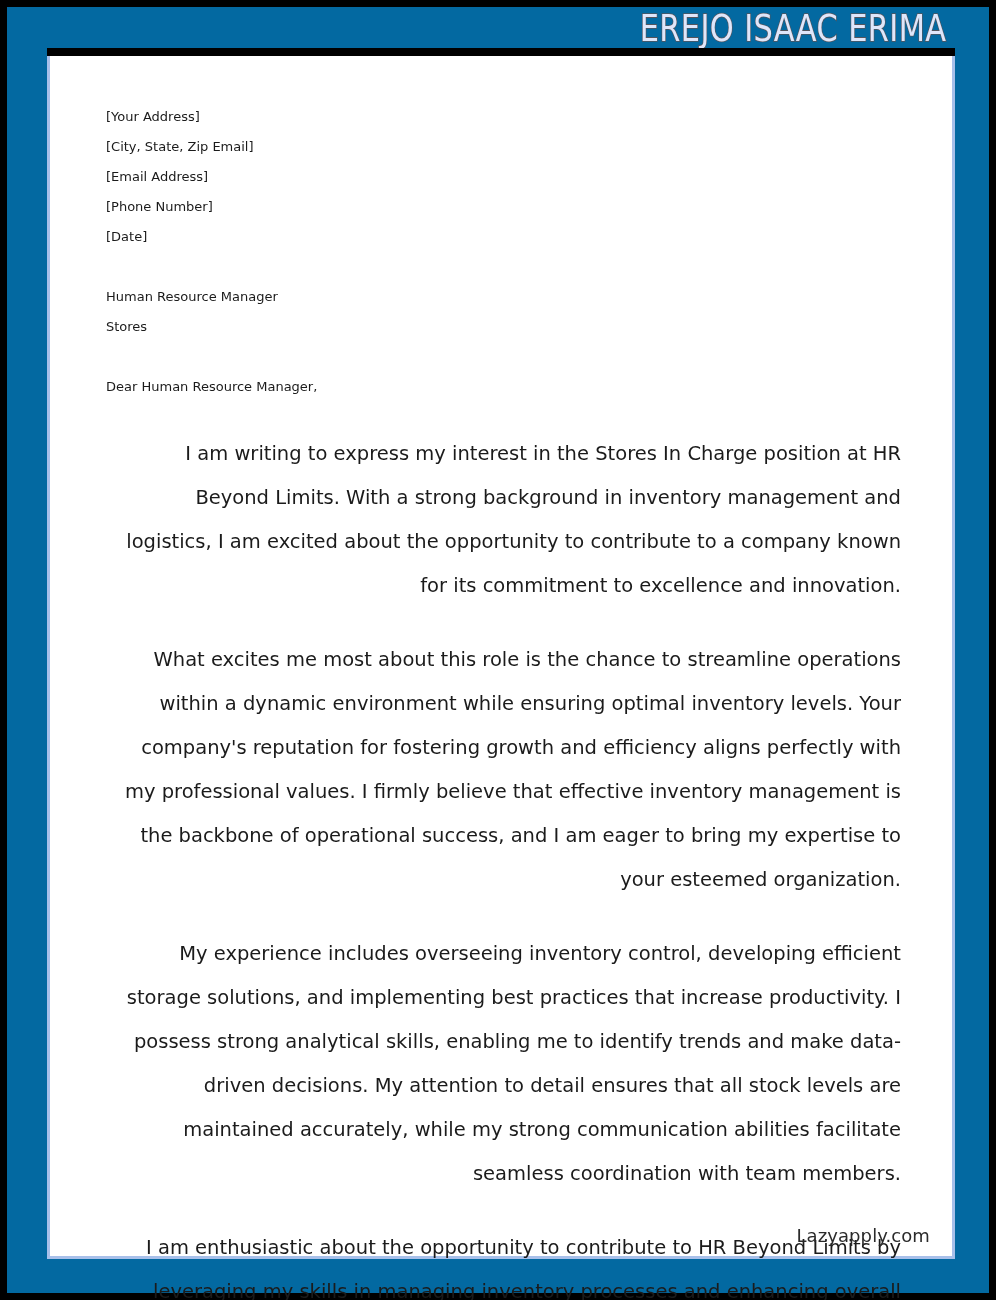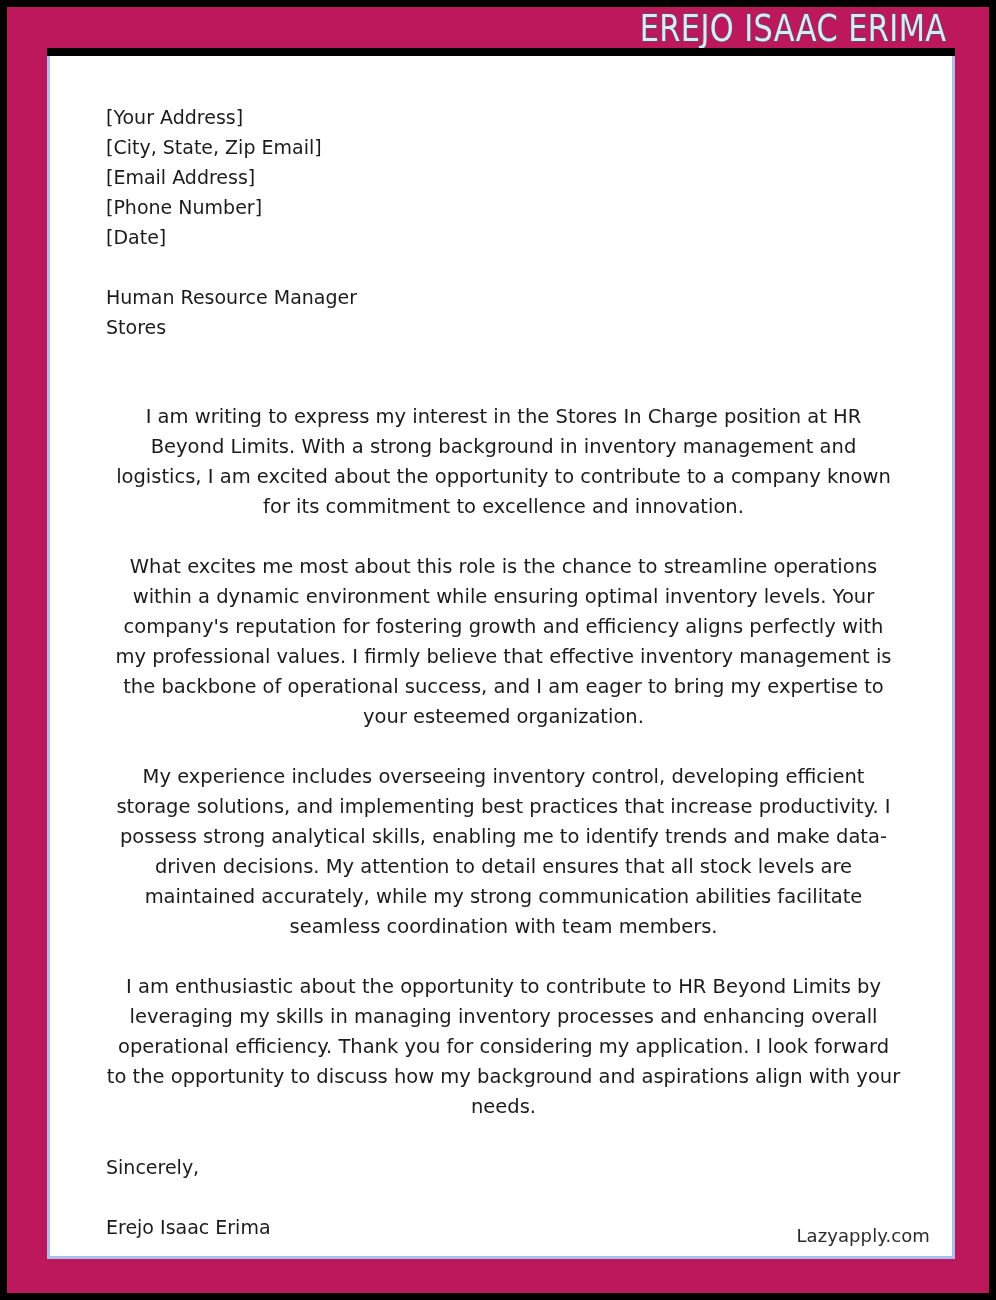--- a/index.html
+++ b/index.html
@@ -12,21 +12,21 @@
     overflow: hidden;
   }
 
   
   .frame {
     position: absolute;
     left: 7px;
     top: 7px;
     width: 982px;
     height: 1286px;
-    background: #be185d;
+    background: #0369a1;
   }
 
   
   .header-band {
     position: absolute;
     left: 0;
     top: 0;
     width: 982px;
     height: 41px;
     display: flex;
@@ -75,36 +75,36 @@
 
   .page-inner {
     position: absolute;
     left: 56px;
     top: 46px;
     right: 40px;
   }
 
   
   .block {
-    font-size: 19px;
+    font-size: 13px;
     line-height: 30px;
     color: #1b1b1b;
     font-weight: 400;
   }
 
   .block .line { white-space: nowrap; }
 
   .spacer { height: 30px; }
 
   .para {
     font-size: 19.5px;
-    line-height: 30px;
+    line-height: 44px;
     color: #1b1b1b;
     width: 795px;
-    text-align: center;
+    text-align: right;
   }
 
   .footer-mark {
     position: absolute;
     right: 22px;
     bottom: 10px;
     font-size: 18px;
     color: #2b2b2b;
     letter-spacing: 0.1px;
   }
@@ -133,20 +133,21 @@
 
       <div class="spacer"></div>
 
       <div class="block">
         <div class="line">Human Resource Manager</div>
         <div class="line">Stores</div>
       </div>
 
       <div class="spacer"></div>
 
+      <div class="block">Dear Human Resource Manager,</div>
 
       <div class="spacer"></div>
 
       <div class="para">I am writing to express my interest in the Stores In Charge position at HR Beyond Limits. With a strong background in inventory management and logistics, I am excited about the opportunity to contribute to a company known for its commitment to excellence and innovation.</div>
 
       <div class="spacer"></div>
 
       <div class="para">What excites me most about this role is the chance to streamline operations within a dynamic environment while ensuring optimal inventory levels. Your company's reputation for fostering growth and efficiency aligns perfectly with my professional values. I firmly believe that effective inventory management is the backbone of operational success, and I am eager to bring my expertise to your esteemed organization.</div>
 
       <div class="spacer"></div>

